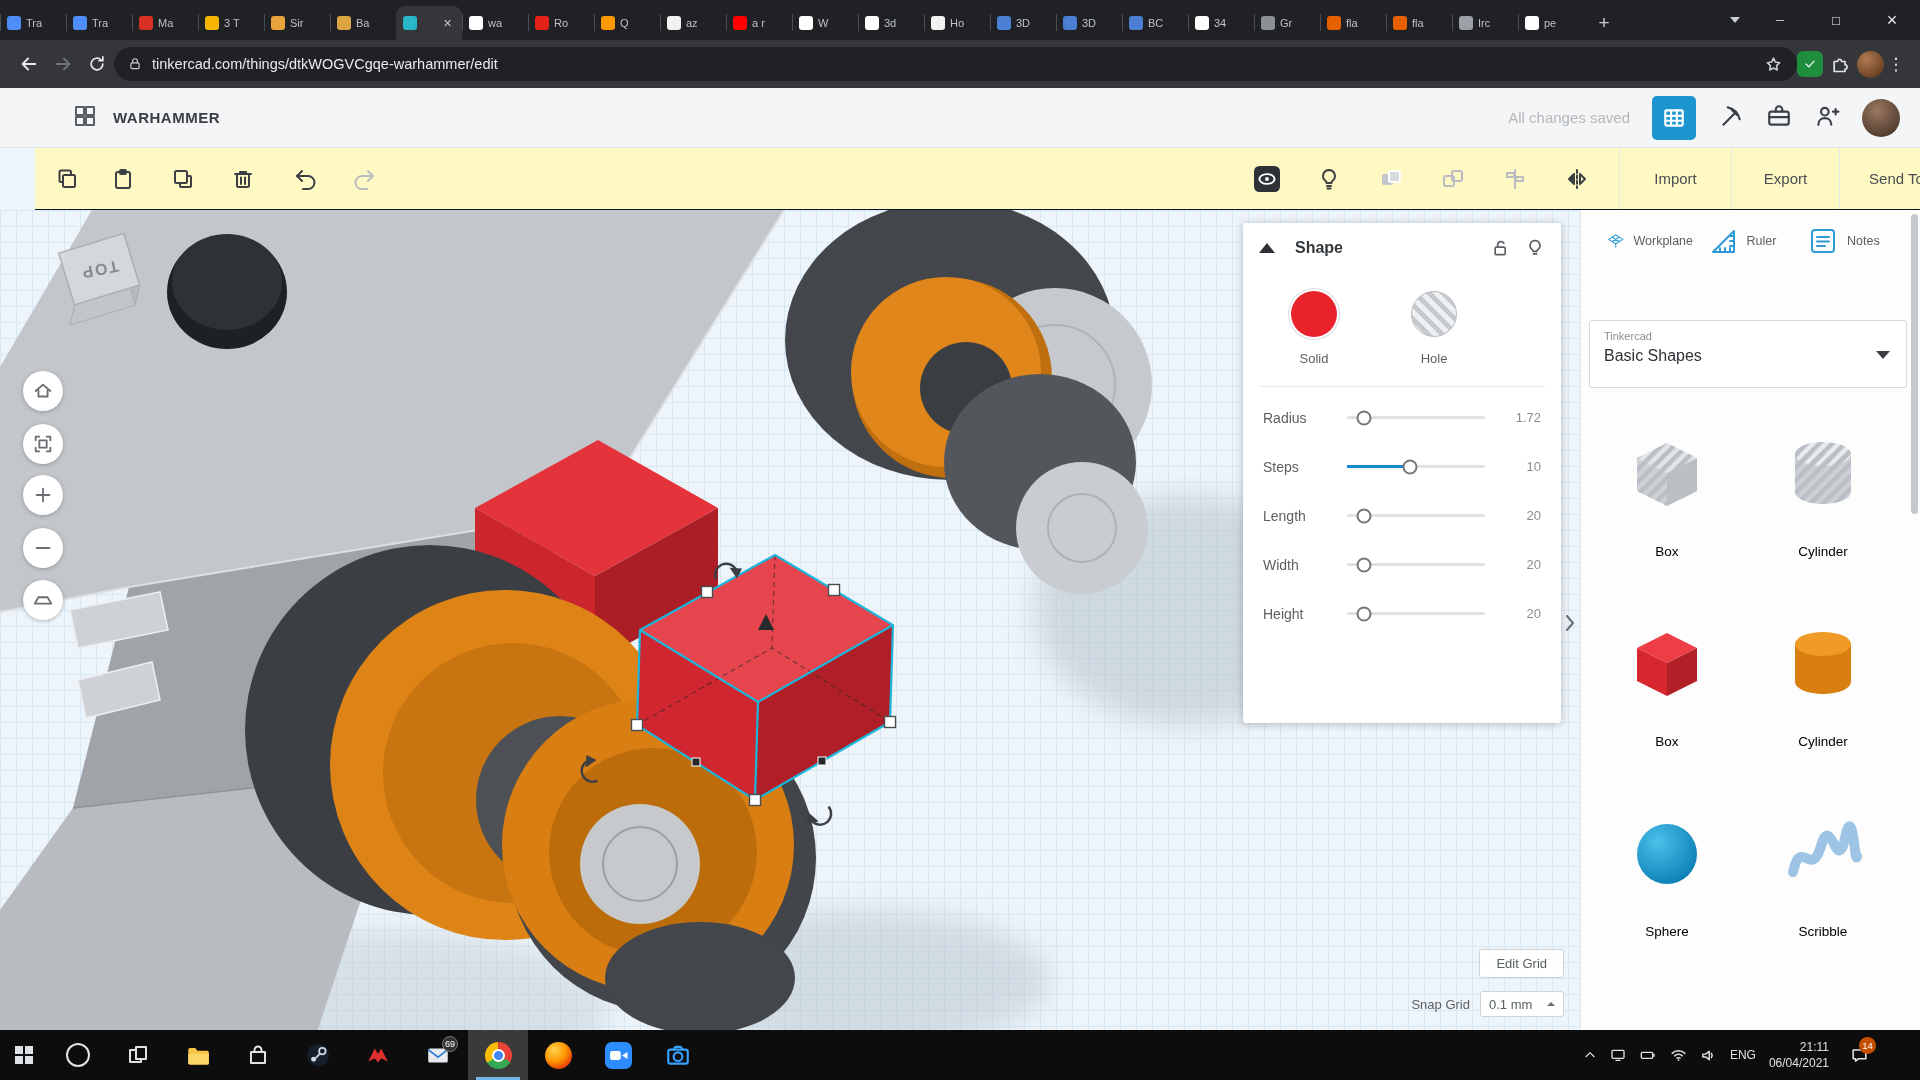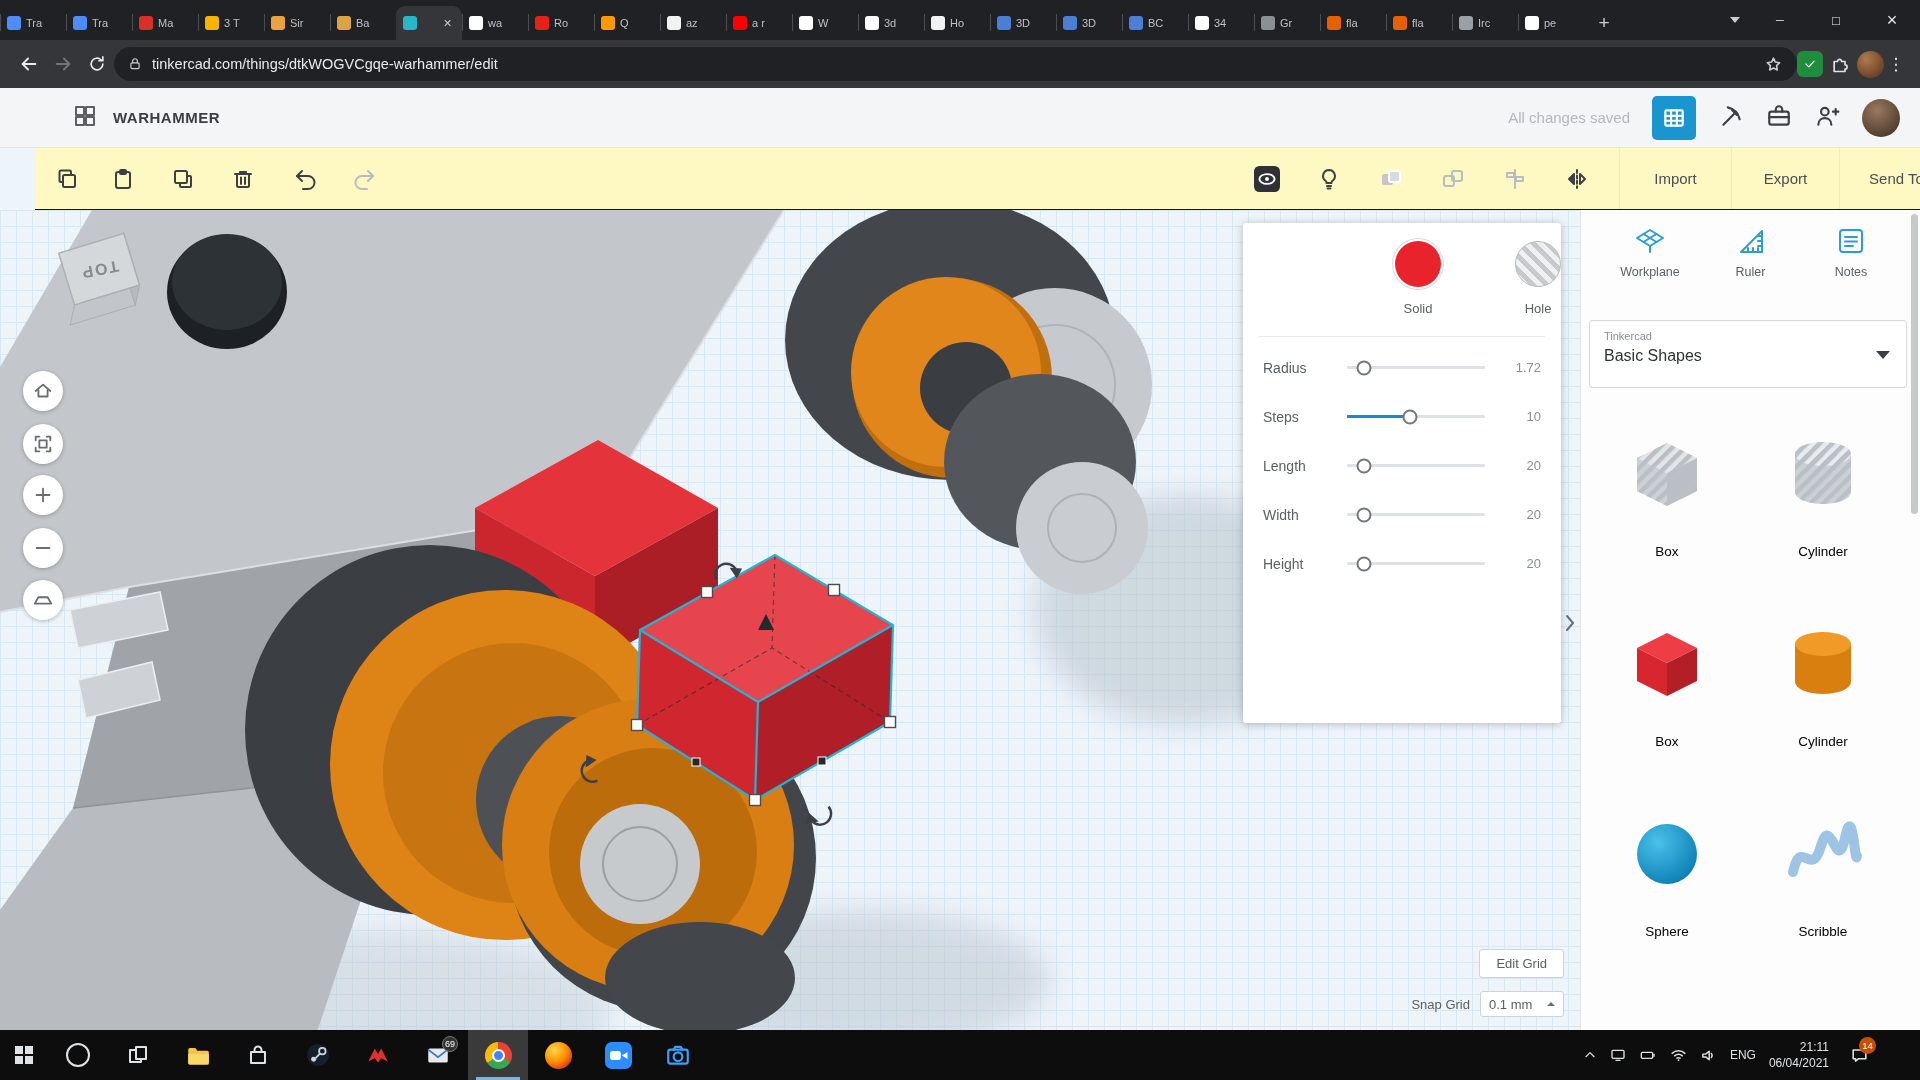--- a/index.html
+++ b/index.html
@@ -79,37 +79,37 @@
   .caret-ud i{width:0;height:0;border-left:4px solid transparent;border-right:4px solid transparent;}
   .caret-ud .up{border-bottom:4px solid #6a6e72;}
   .collapse-chev{position:absolute;right:2px;top:398px;width:16px;height:30px;display:flex;align-items:center;justify-content:center;color:#6a6e72;}
 
   
   .shapepanel{position:absolute;left:1243px;top:13px;width:318px;height:500px;background:#fff;border-radius:3px;box-shadow:0 1px 8px rgba(0,0,0,.25);}
   .sp-head{height:50px;display:flex;align-items:center;padding:0 16px;gap:14px;}
   .sp-collapse{width:0;height:0;border-left:8px solid transparent;border-right:8px solid transparent;border-bottom:10px solid #2e3236;}
   .sp-title{flex:1;margin-left:6px;font-size:16px;font-weight:bold;color:#33383c;}
   .sp-ic{color:#5b5f63;}
-  .sp-opts{display:flex;justify-content:flex-end;padding:18px 0 0 48px;gap:74px;}
+  .sp-opts{display:flex;justify-content:flex-start;padding:18px 0 0 48px;gap:74px;}
   .opt{display:flex;flex-direction:column;align-items:center;gap:14px;font-size:13px;color:#5b5f63;}
   .optc{width:46px;height:46px;border-radius:50%;}
   .opt.solid .optc{background:#e8232c;box-shadow:0 0 0 2px #fff,0 0 0 3px #d9dcdf;}
   .opt.hole .optc{background:repeating-linear-gradient(45deg,#c6cace 0 5px,#eef0f2 5px 10px);border:1px solid #b8bcc0;}
   .sp-div{margin:20px 16px 6px 16px;border-top:1px solid #e8eaec;}
   .srow{display:flex;align-items:center;height:49px;padding:0 20px;}
   .slabel{width:72px;font-size:14px;color:#5b5f63;}
   .strack{position:relative;flex:1;height:3px;background:#dfe2e5;margin:0 12px;border-radius:2px;}
   .sfill{position:absolute;left:0;top:0;height:100%;background:#1989d2;}
   .sknob{position:absolute;top:50%;width:15px;height:15px;background:#fff;border:2px solid #73777b;border-radius:50%;transform:translate(-50%,-50%);}
   .sval{width:44px;text-align:right;font-size:13px;color:#8a8e92;}
 
   
   .sidebar{position:absolute;left:1580px;top:0;width:340px;height:820px;background:#fdfdfd;border-left:1px solid #e4e6e8;}
   .tools{display:flex;justify-content:space-between;padding:16px 26px 0 26px;}
-  .tool{display:flex;flex-direction:column;align-items:center;gap:9px;font-size:12.5px;color:#5b5f63;width:86px;}
+  .tool{display:flex;flex-direction:row;align-items:center;gap:9px;font-size:12.5px;color:#5b5f63;width:86px;}
   .tool svg{color:#2e9bd6;}
   .dropdown{position:absolute;left:8px;top:110px;width:318px;height:68px;border:1px solid #d7d9db;border-radius:3px;background:#fff;padding:9px 14px;}
   .dd-small{font-size:11px;color:#8a8e92;}
   .dd-val{font-size:16px;color:#2e3236;margin-top:5px;}
   .dd-caret{position:absolute;right:16px;top:30px;width:0;height:0;border-left:7px solid transparent;border-right:7px solid transparent;border-top:8px solid #3c4044;}
   .shapegrid{position:absolute;left:8px;top:212px;width:312px;display:grid;grid-template-columns:1fr 1fr;grid-auto-rows:190px;justify-items:center;}
   .shape{display:flex;flex-direction:column;align-items:center;gap:26px;font-size:13.5px;color:#000000;padding-top:8px;}
   .shape .ic{display:none;}
   .shape.box-gray .ic-box,.shape.box-red .ic-box{display:block;}
   .shape.cyl-gray .ic-cyl,.shape.cyl-orange .ic-cyl{display:block;}
@@ -620,20 +620,32 @@
             </span>
         </div>
       </div>
       <div class="collapse-chev">
         <svg class="i" width="12" height="20" viewBox="0 0 12 20">
             <path d="M3 3 L9 10 L3 17"></path>
           </svg>
       </div>
 
       <div class="shapepanel">
+        <div class="sp-head">
+          <div class="sp-collapse"></div>
+          <div class="sp-title">Shape</div>
+          <svg class="i sp-ic" width="20" height="20" viewBox="0 0 24 24">
+              <rect x="5" y="11" width="12" height="9" rx="1.5"></rect>
+              <path d="M8 11 V8 a4 4 0 0 1 7.5 -1.6"></path>
+            </svg>
+          <svg class="i sp-ic" width="20" height="20" viewBox="0 0 24 24">
+              <path d="M12 3 a6 6 0 0 1 3.5 10.8 c-.8 .6 -1 1.4 -1 2.2 h-5 c0 -.8 -.2 -1.6 -1 -2.2 A6 6 0 0 1 12 3 Z"></path>
+              <path d="M10 19 h4"></path>
+            </svg>
+        </div>
         <div class="sp-opts">
 
         <div class="opt solid">
               <div class="optc"></div>
               <span>Solid</span>
             </div>
             <div class="opt hole">
               <div class="optc"></div>
               <span>Hole</span>
             </div>

